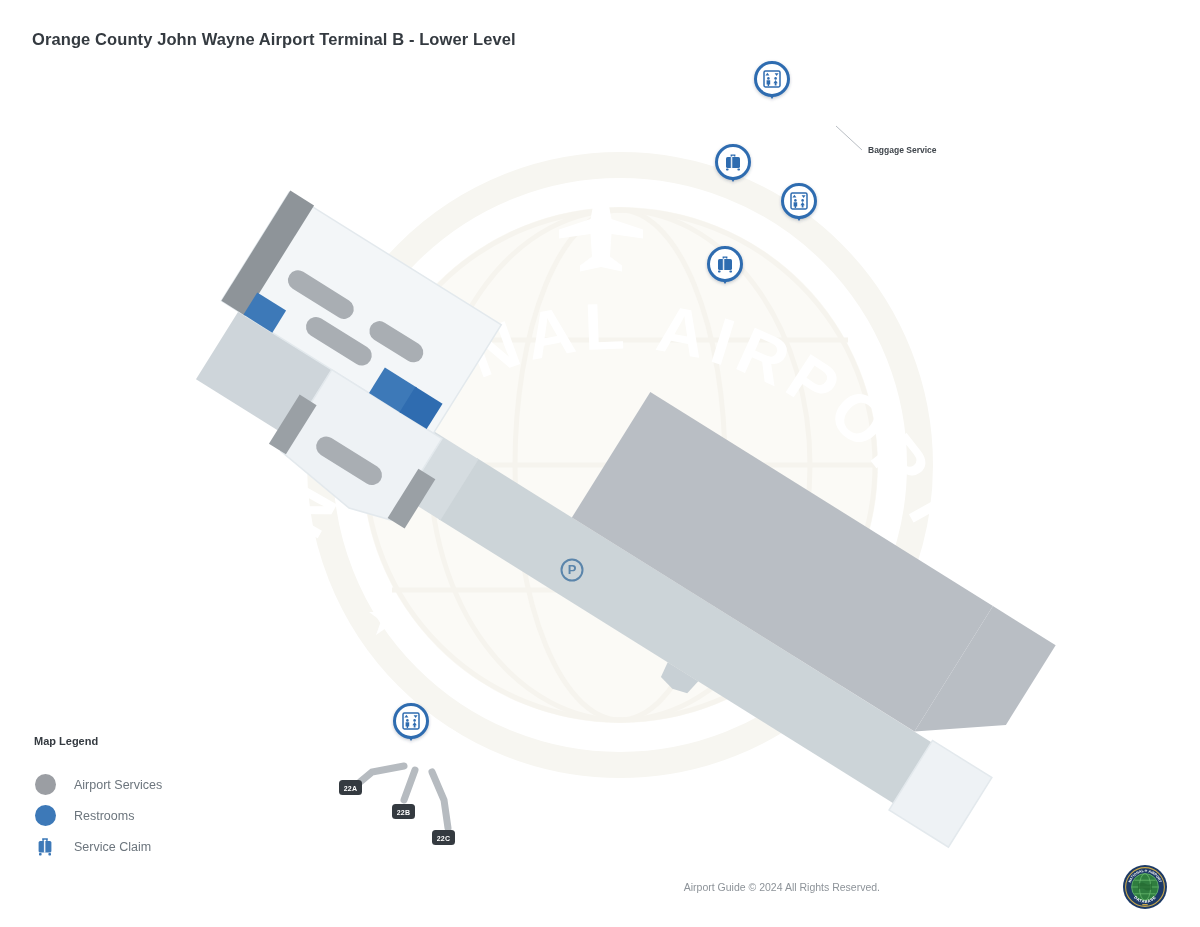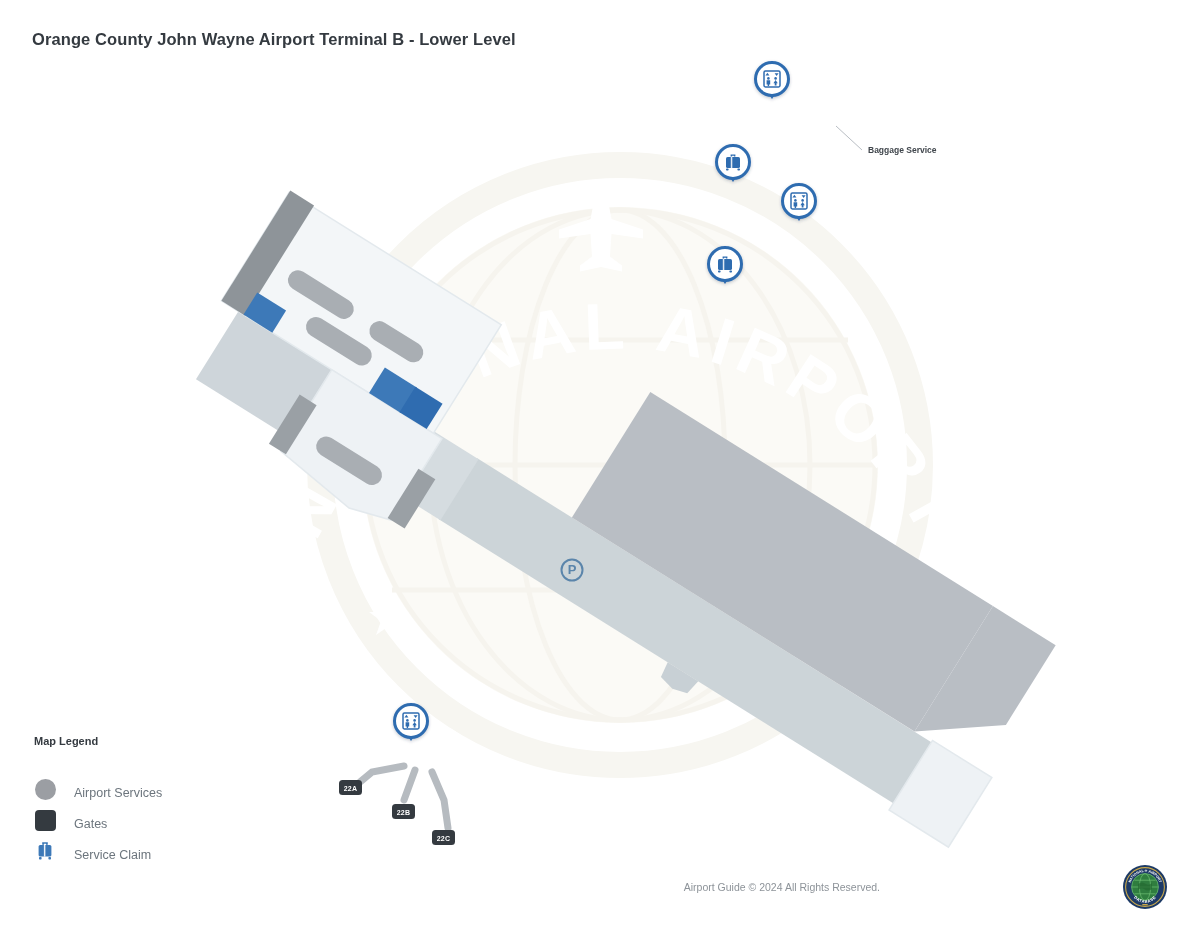--- a/index.html
+++ b/index.html
@@ -44,21 +44,21 @@
     width: 230px;
   }
   #legend-title {
     font-size: 11px;
     font-weight: bold;
     color: #343a40;
     margin-bottom: 22px;
   }
   .legend-item {
     display: flex;
-    align-items: flex-end;
+    align-items: center;
     height: 31px;
     margin-bottom: 0px;
   }
   .legend-swatch {
     width: 22px; height: 22px;
     margin-right: 18px;
     flex: 0 0 22px;
     display: flex;
     align-items: center;
     justify-content: center;
@@ -309,27 +309,27 @@
   <div id="map-legend">
     <div id="legend-title">Map Legend</div>
 
     <div class="legend-item">
       <span class="legend-swatch">
         <span class="sw-circle" style="background:#9b9ea3;"></span>
       </span>
       <span class="legend-label">Airport Services</span>
     </div>
 
-
     <div class="legend-item">
       <span class="legend-swatch">
-        <span class="sw-square" style="background:#343a40;"></span>
+        <span class="sw-circle" style="background:#3d79b8;"></span>
       </span>
-      <span class="legend-label">Gates</span>
+      <span class="legend-label">Restrooms</span>
     </div>
+
 
     <div class="legend-item">
       <span class="legend-swatch">
         <svg width="18" height="20" viewBox="0 0 18 20">
           <path d="M 6.2,1.2 h 5.6 v 2.6 h -1.8 v -1.1 h -2 v 1.1 h -1.8 Z" fill="#3d79b8"></path>
           <rect x="2.6" y="4" width="12.8" height="11.6" rx="1.5" fill="#3d79b8"></rect>
           <rect x="7.9" y="4" width="1.5" height="11.6" fill="#ffffff" opacity="0.9"></rect>
           <rect x="3" y="16" width="2.6" height="2.4" rx="0.7" fill="#3d79b8"></rect>
           <rect x="12.4" y="16" width="2.6" height="2.4" rx="0.7" fill="#3d79b8"></rect>
         </svg>

